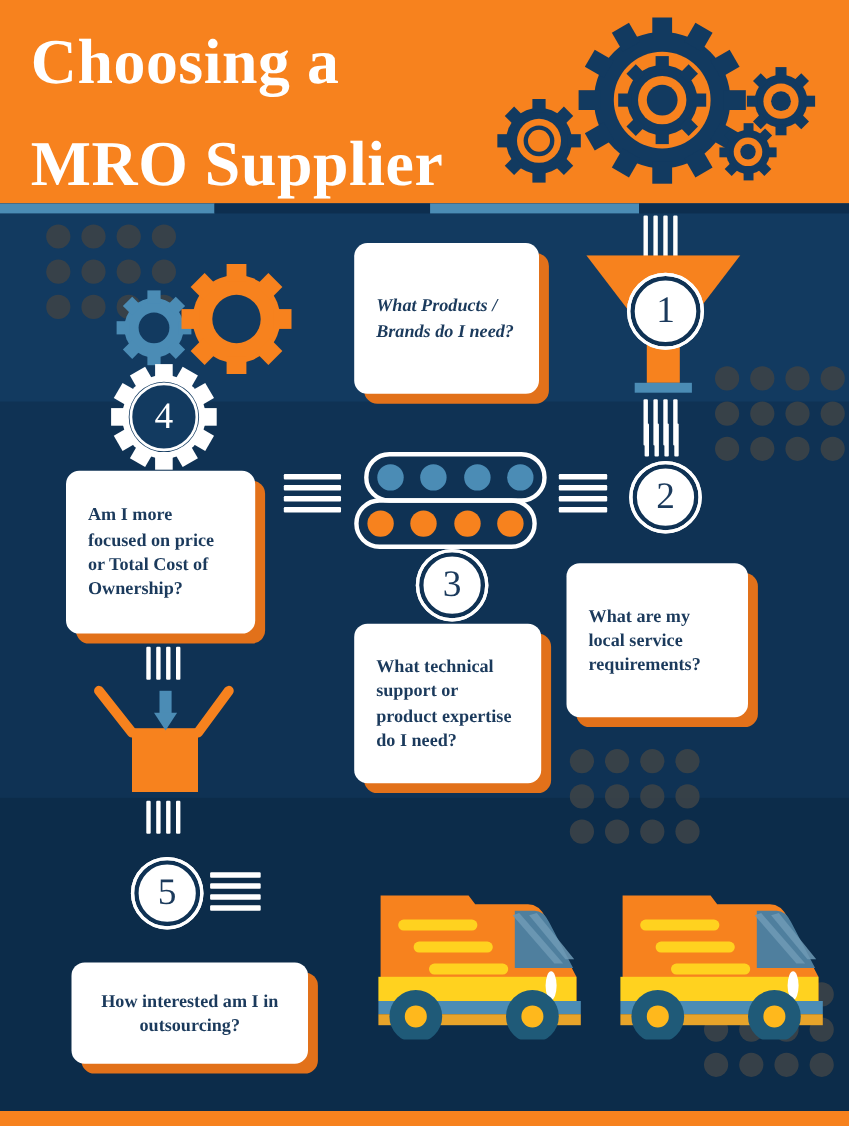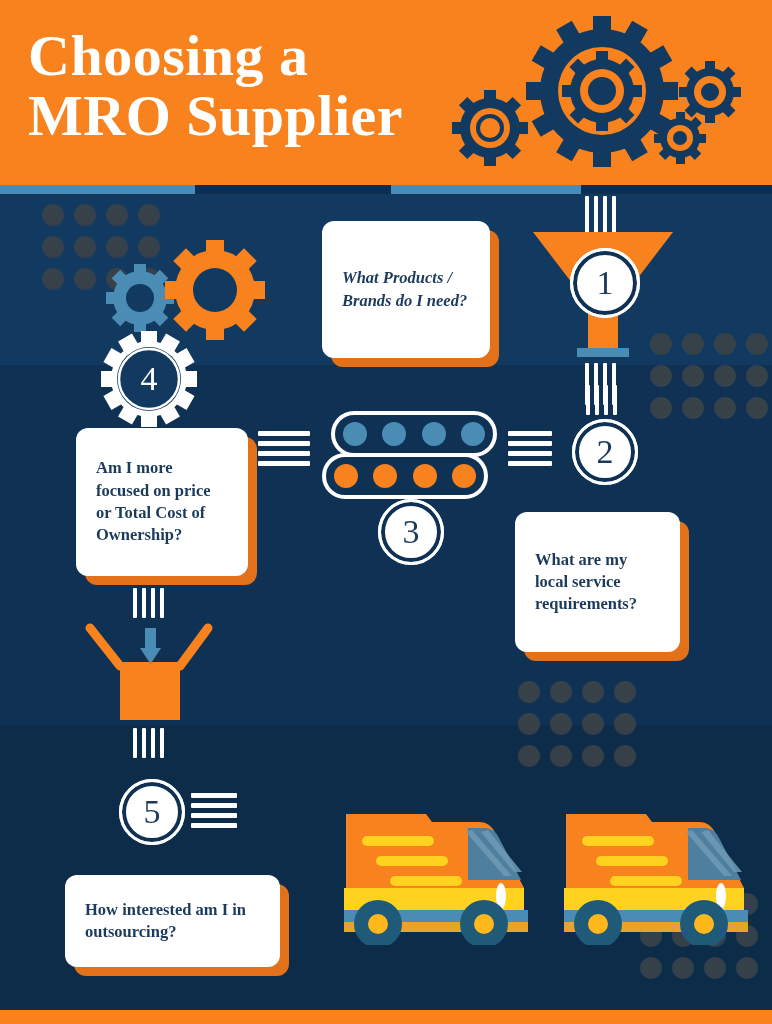--- a/index.html
+++ b/index.html
@@ -18,21 +18,21 @@
   .strip{position:absolute;top:185px;height:9px;}
   .strip.lt{background:#4b8cb5;}
   .strip.dk{background:#0d2e4f;}
 
   
   .title{
     position:absolute;left:28px;top:26px;width:470px;
     color:#ffffff;font-size:58px;line-height:1.03;letter-spacing:0.5px;
     font-family:"Liberation Serif", serif;font-weight:700;
   }
-  .title .l2{display:block;}
+  .title .l2{display:block;margin-top:33px;}
 
   .header-gears{position:absolute;left:452px;top:16px;width:310px;height:165px;}
 
   
   .dots{position:absolute;display:grid;gap:10px;}
   .dots i{display:block;width:22px;height:22px;border-radius:50%;background:#3b4248;opacity:.92;}
 
   
   .card{position:absolute;background:#ffffff;border-radius:12px;
         box-shadow:9px 9px 0 0 #e2711a;
@@ -372,22 +372,25 @@
   </div>
 
   <div class="numcircle ringed" style="left:381px;top:502px;width:52px;height:52px;">
     <span>3</span>
   </div>
 
   <div class="card" style="left:515px;top:487px;width:165px;height:140px;margin-top:25px;">
     <span>What are my local service requirements?</span>
   </div>
 
-
-  <div class="card" style="left:60px;top:428px;width:172px;height:148px;margin-left:16px;">
+  <div class="card" style="left:322px;top:567px;width:170px;height:145px;">
+    <span>What technical support or product expertise do I need?</span>
+  </div>
+
+  <div class="card" style="left:60px;top:428px;width:172px;height:148px;">
     <span>Am I more focused on price or Total Cost of Ownership?</span>
   </div>
 
   <div class="ticks" style="left:133px;top:588px;height:30px;">
     <i style="height:30px;"></i>
       <i style="height:30px;"></i>
       <i style="height:30px;"></i>
       <i style="height:30px;"></i>
   </div>
 
@@ -414,21 +417,21 @@
     <span>5</span>
   </div>
 
   <div class="lines" style="left:191px;top:793px;width:46px;">
     <i style="width:46px;"></i>
       <i style="width:46px;"></i>
       <i style="width:46px;"></i>
       <i style="width:46px;"></i>
   </div>
 
-  <div class="card" style="left:65px;top:875px;width:215px;height:92px;">
+  <div class="card" style="left:65px;top:875px;width:215px;height:92px;text-align:center;">
     <span>How interested am I in outsourcing?</span>
   </div>
 
   <div class="truck" style="left:338px;top:800px;">
     <svg width="196" height="145" viewBox="0 0 196 145">
       <path d="M8 14 h80 l6 8 h48 q10 0 16 12 l28 54 v26 h-178 z" fill="#f7821e"></path>
       <path d="M130 28 h18 q8 0 13 10 l22 42 h-53 z" fill="#4f7f9e"></path>
       <path d="M134 30 l40 46 h-8 l-38 -44z" fill="#6f9ab5" opacity=".85"></path>
       <path d="M150 30 l34 42 h-8 l-33 -40z" fill="#6f9ab5" opacity=".85"></path>
       <rect x="6" y="88" width="180" height="22" fill="#ffd21f"></rect>

